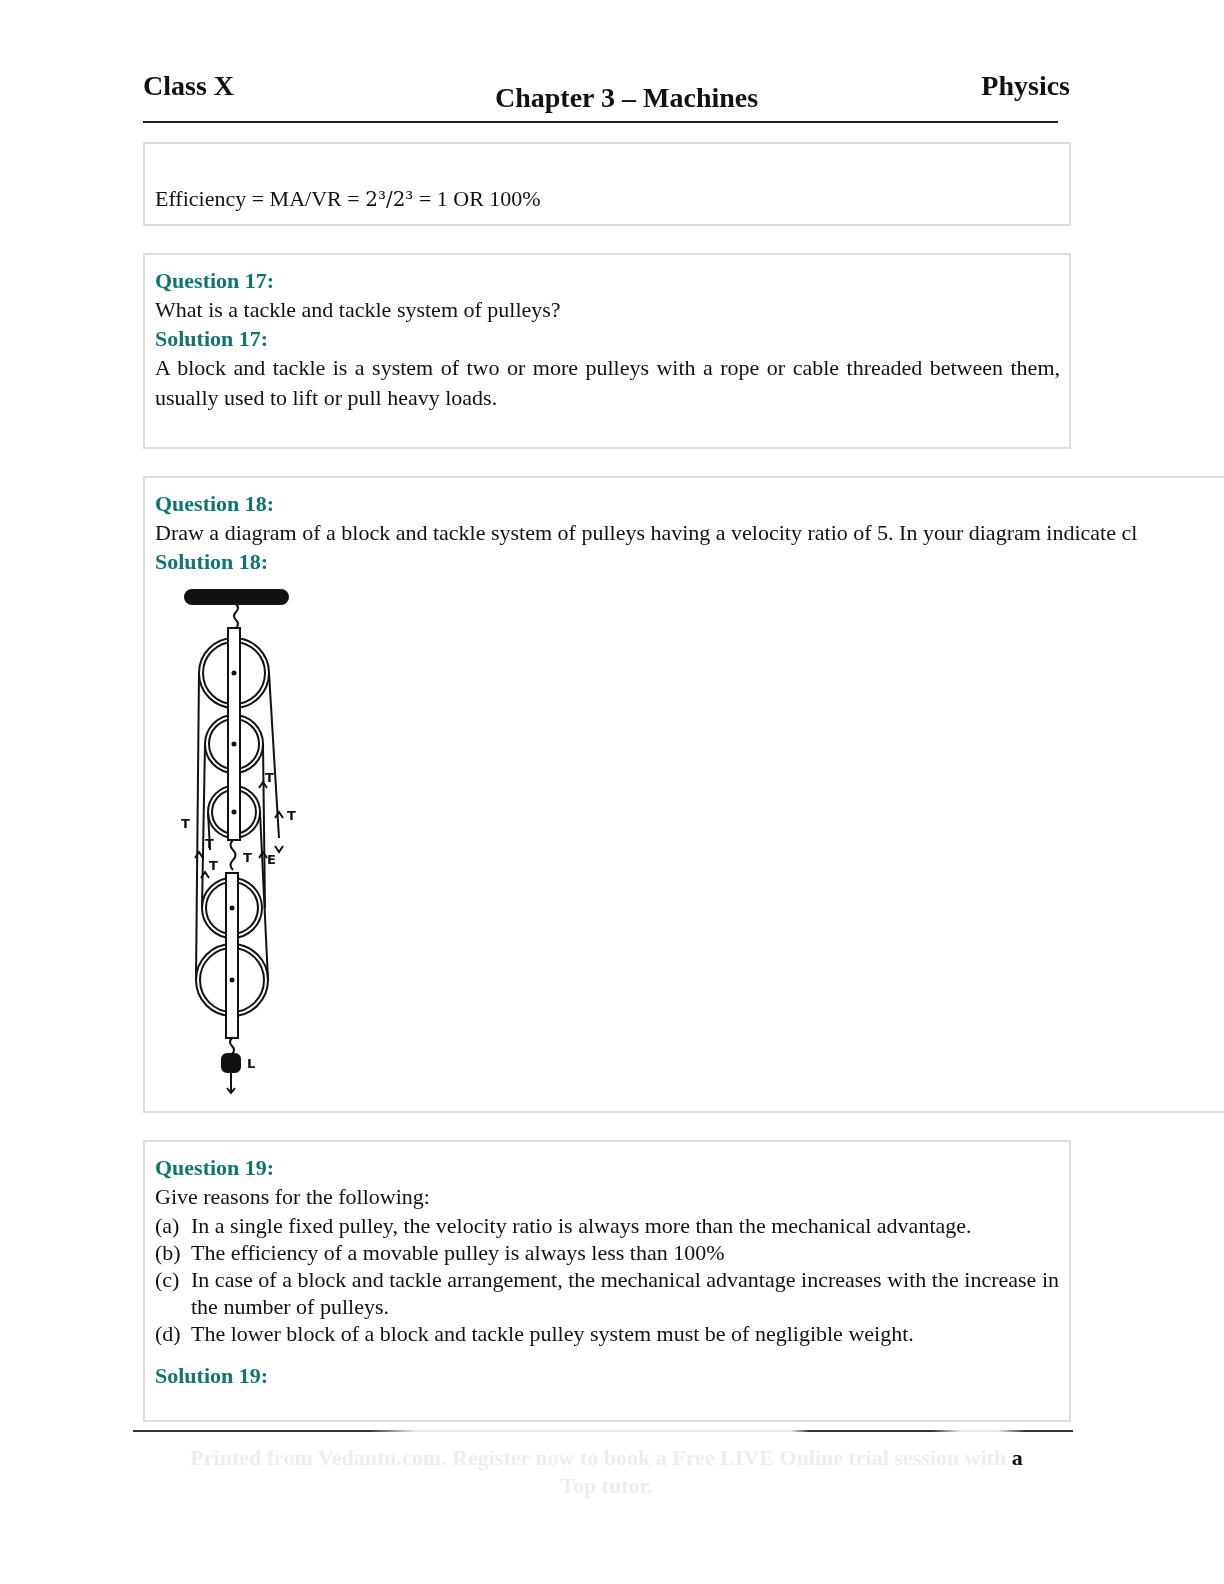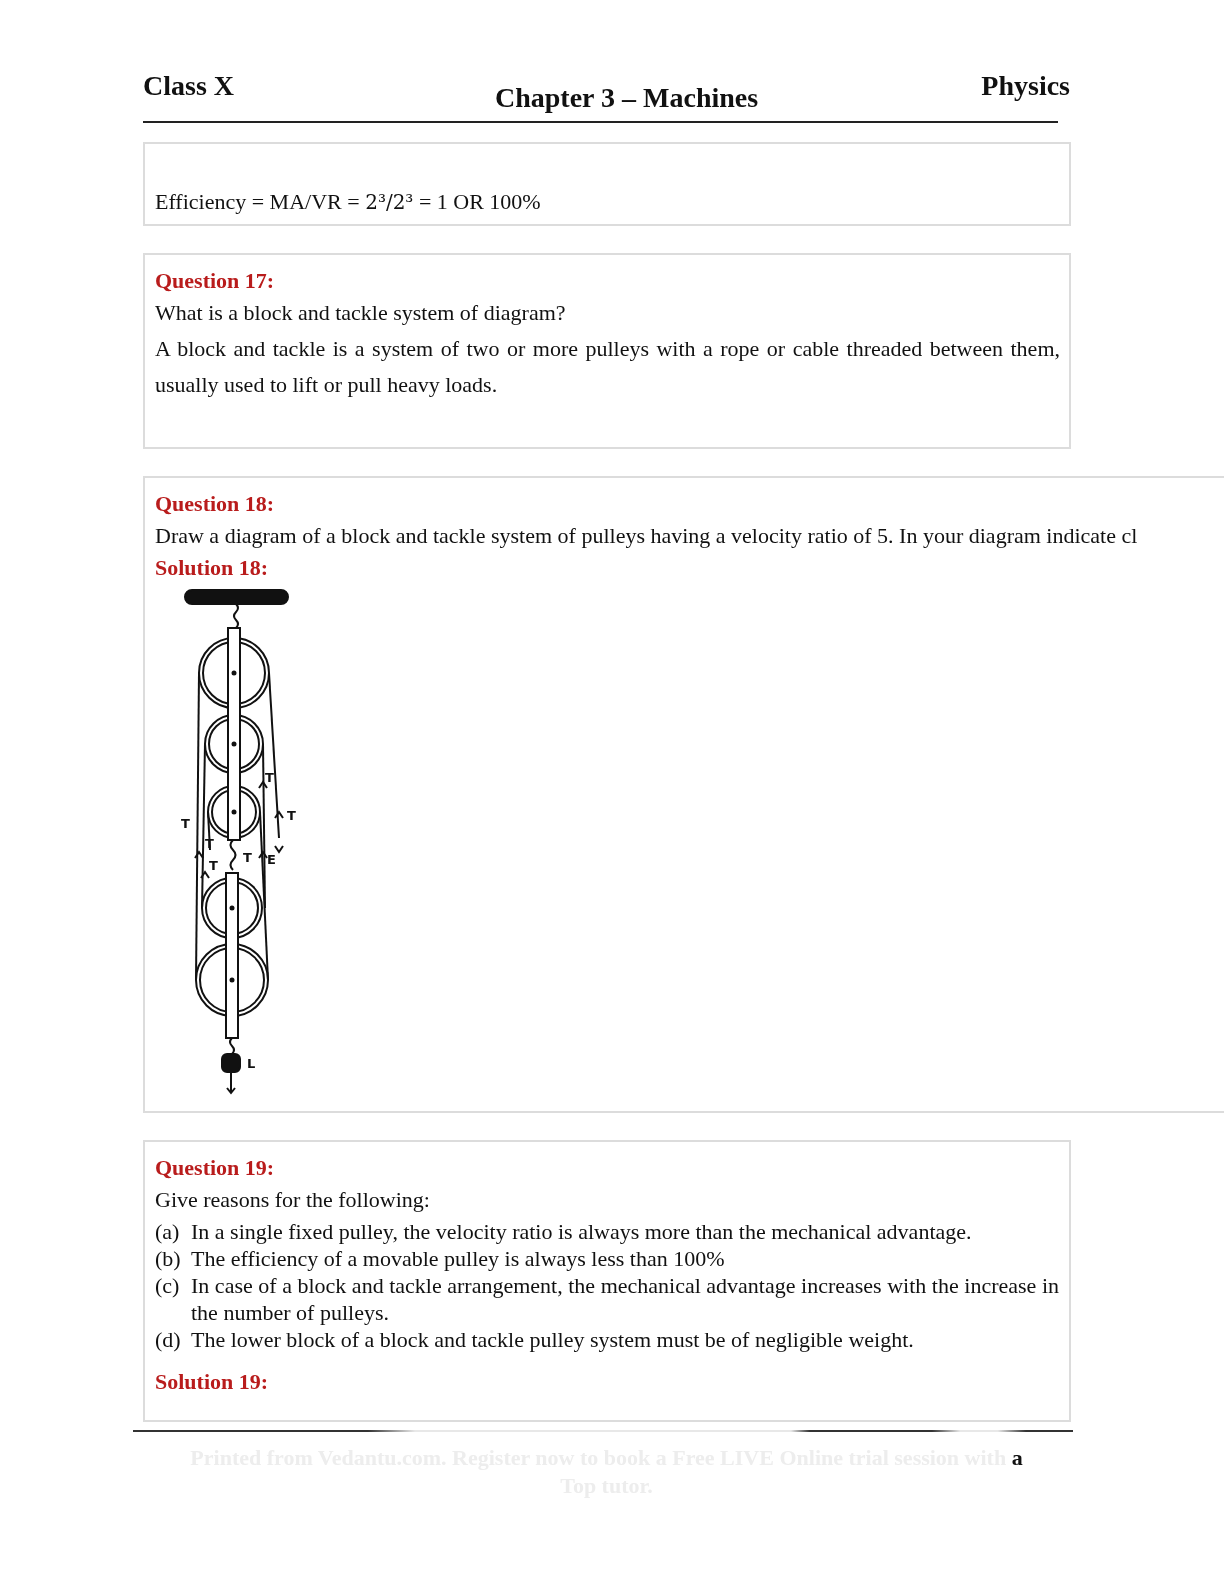--- a/index.html
+++ b/index.html
@@ -6,22 +6,22 @@
   html, body { width: 1224px; height: 1584px; background: #ffffff; overflow: hidden; }
   body { position: relative; font-family: "Liberation Serif", "DejaVu Serif", serif; color: #111; }
 
   .header { position: absolute; top: 70px; left: 143px; width: 927px; height: 32px; font-weight: bold; font-size: 28px; }
   .header .left { position: absolute; left: 0; top: 0; }
   .header .center { position: absolute; left: 352px; top: 12px; }
   .header .right { position: absolute; right: 0; top: 0; text-align: center; }
   .header-rule { position: absolute; top: 121px; left: 143px; width: 915px; height: 2px; background: #222; }
 
   .box { position: absolute; border: 2px solid #dcdcdc; background: #fff; }
-  .txt { font-size: 22px; line-height: 36px; }
-  .blue { color: #b91c1c; font-weight: bold; font-size: 22px; line-height: 28px; }
+  .txt { font-size: 22px; line-height: 30px; }
+  .blue { color: #0f766e; font-weight: bold; font-size: 22px; line-height: 28px; }
   .justify { text-align: justify; }
 
   #box-eff { top: 142px; left: 143px; width: 928px; height: 84px; }
   #box-eff .txt { position: absolute; left: 10px; top: 40px; }
 
   #box-q17 { top: 253px; left: 143px; width: 928px; height: 196px; padding: 12px 10px 0 10px; }
 
   #box-q18 { top: 476px; left: 143px; width: 1100px; height: 637px; padding: 12px 10px 0 10px; border-right: none; }
   #box-q18 .q-text { white-space: nowrap; overflow: hidden; width: 1070px; }
   #diagram { position: absolute; left: 30px; top: 110px; width: 140px; height: 510px; }
@@ -48,21 +48,22 @@
 <div class="header-rule"></div>
 
 <div class="box" id="box-eff">
   <div class="txt">
     <span>Efficiency = MA/VR = </span><span style="font-family:'DejaVu Serif',serif;font-size:20px;">2³/2³</span><span> = 1 OR 100%</span>
   </div>
 </div>
 
 <div class="box" id="box-q17">
   <div class="blue">Question 17:</div>
-  <div class="txt">What is a block and tackle system of diagram?</div>
+  <div class="txt">What is a tackle and tackle system of pulleys?</div>
+  <div class="blue">Solution 17:</div>
   <div class="txt justify" style="width:905px;">A block and tackle is a system of two or more pulleys with a rope or cable threaded between them, usually used to lift or pull heavy loads.</div>
 </div>
 
 <div class="box" id="box-q18">
   <div class="blue">Question 18:</div>
   <div class="txt q-text">Draw a diagram of a block and tackle system of pulleys having a velocity ratio of 5. In your diagram indicate cl</div>
   <div class="blue">Solution 18:</div>
 
   <div id="diagram">
     <svg width="140" height="510" viewBox="0 0 140 510" xmlns="http://www.w3.org/2000/svg">

